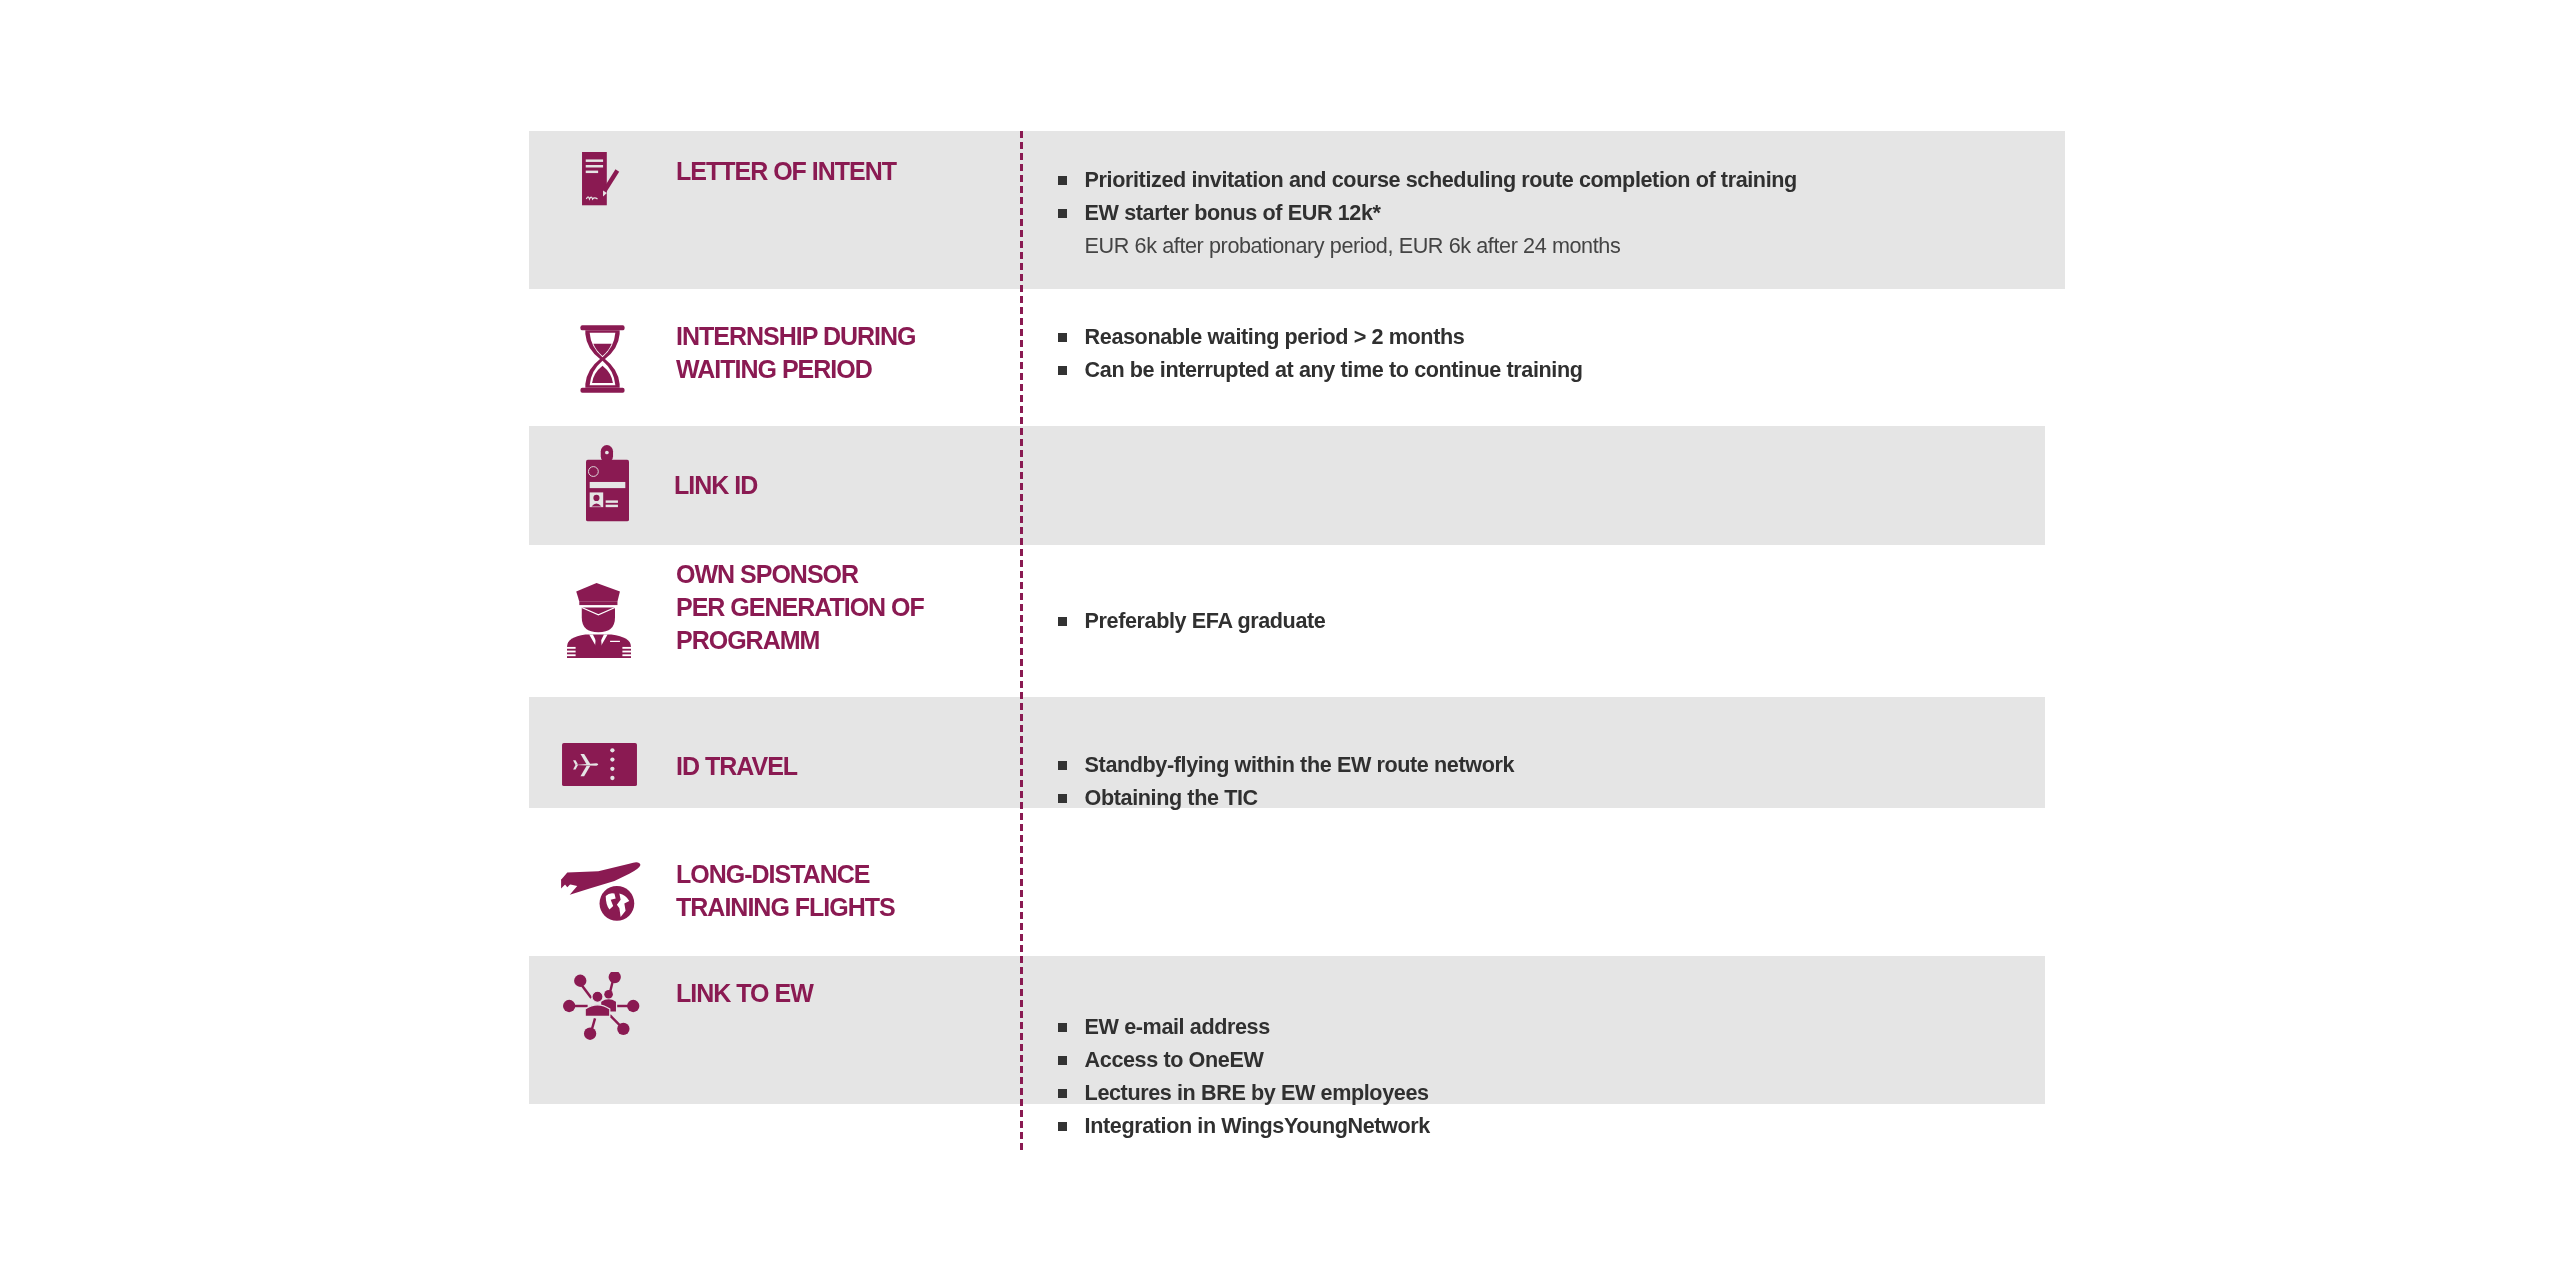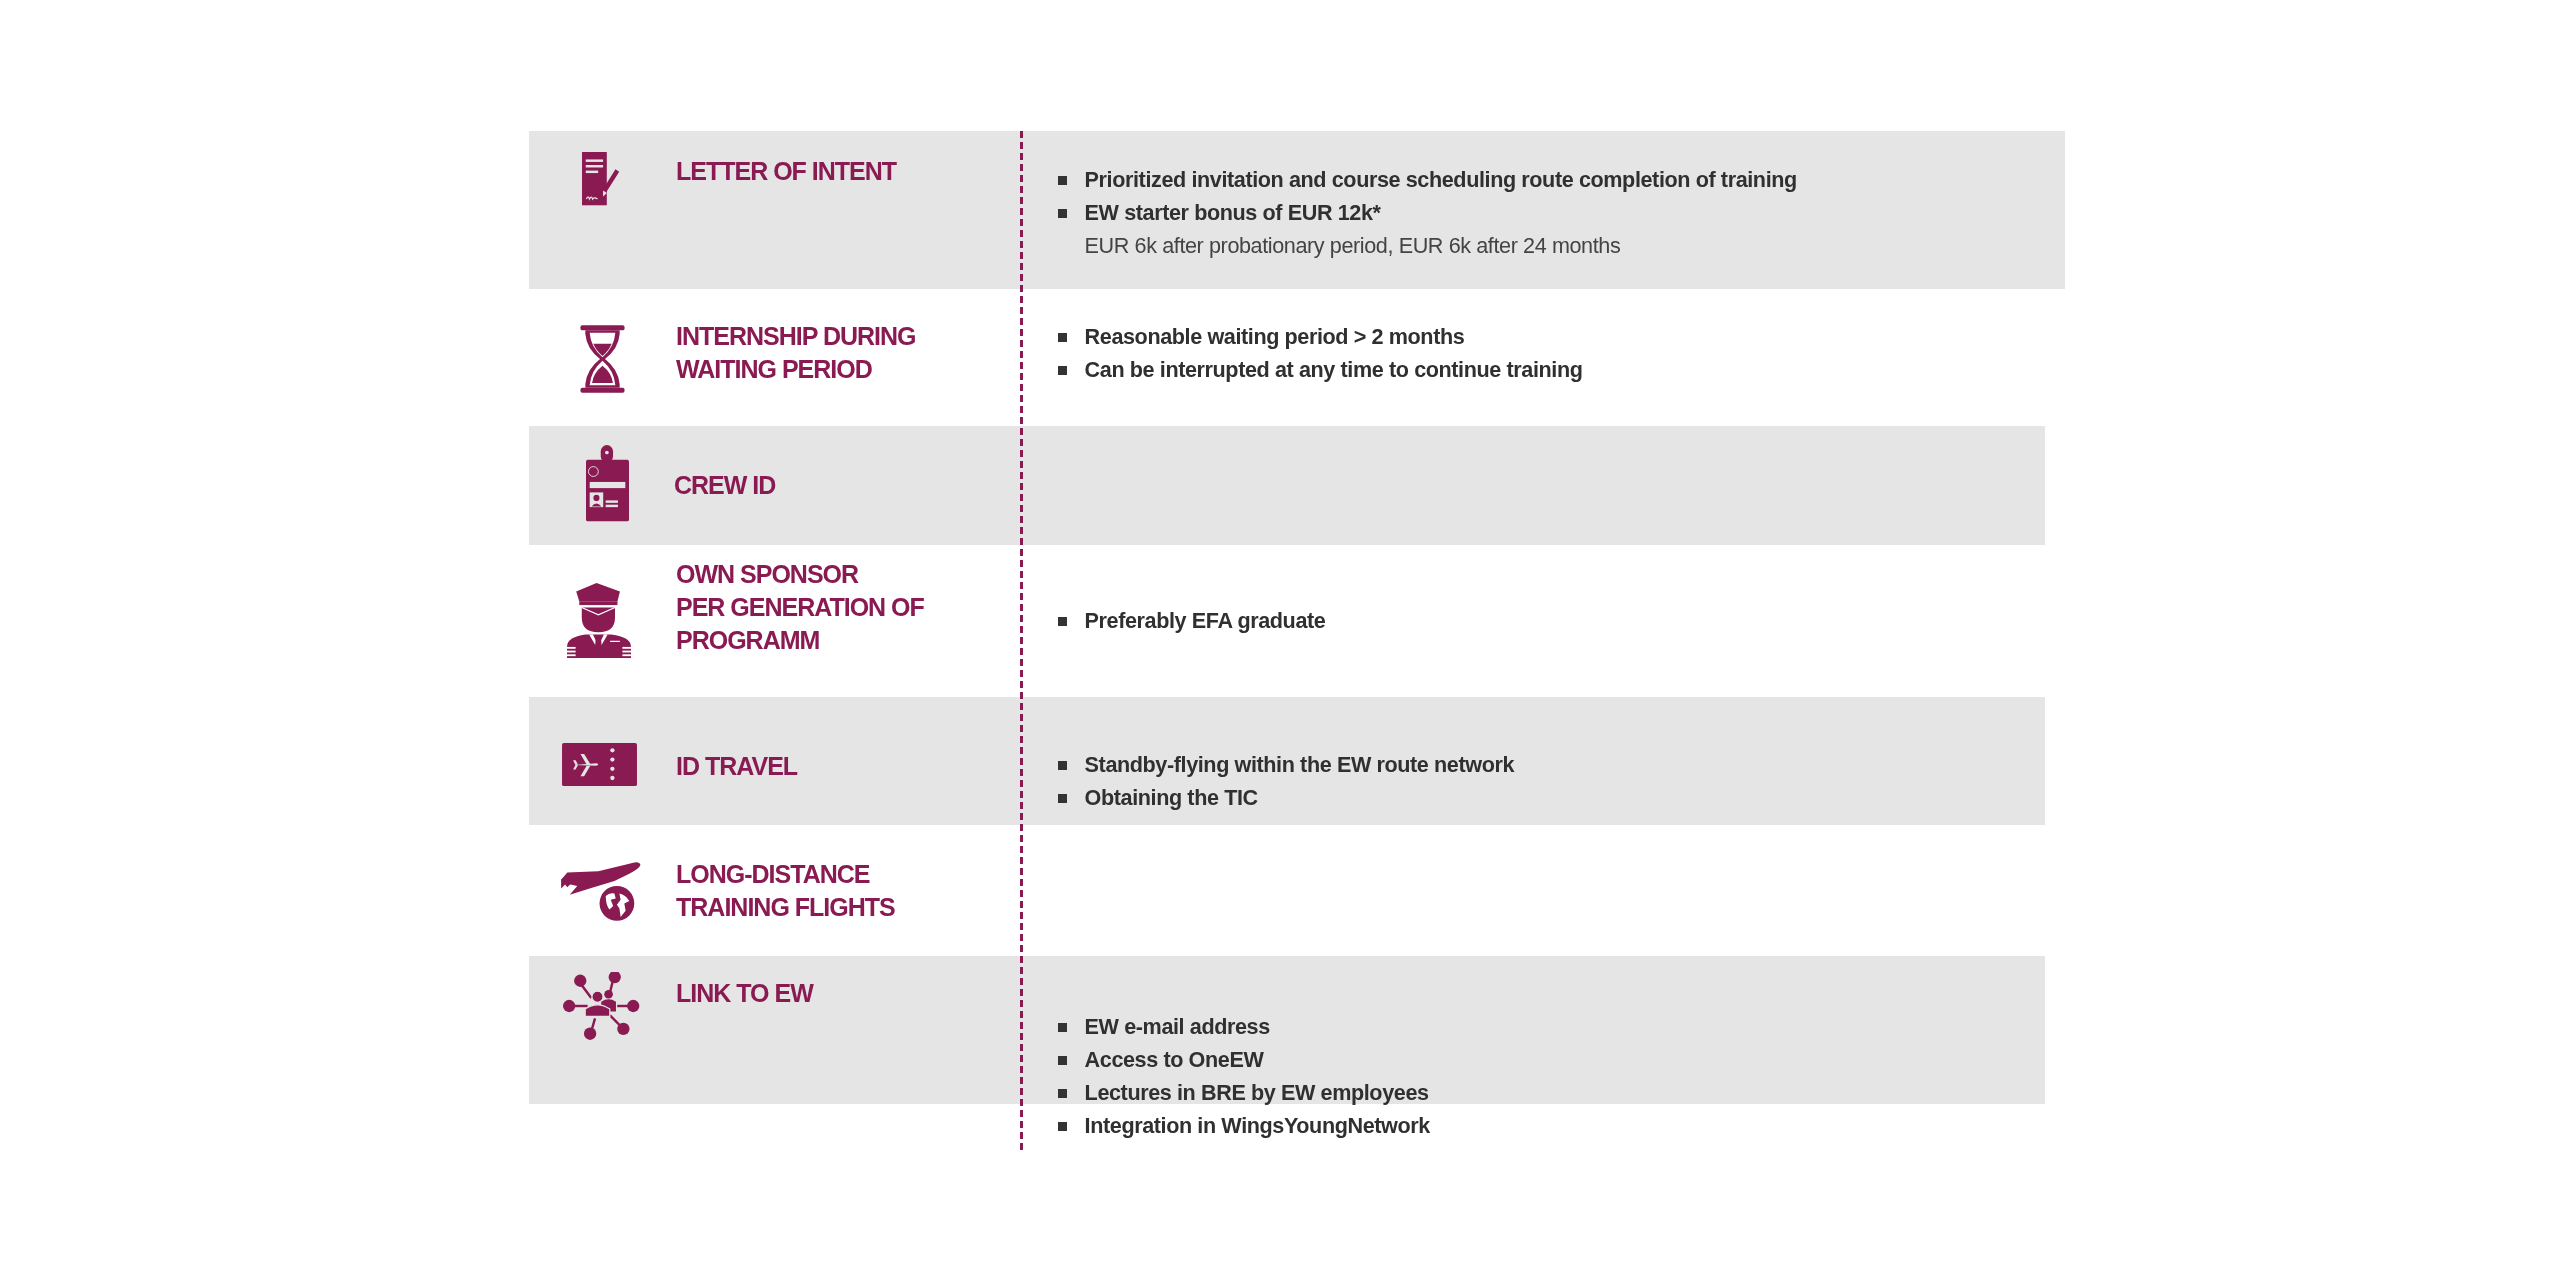--- a/index.html
+++ b/index.html
@@ -77,21 +77,21 @@
         <circle cx="12" cy="43" r="8" fill="none" stroke="#e5e5e5" stroke-width="1.5"></circle>
         <rect x="6" y="60" width="58" height="10" fill="#e5e5e5"></rect>
         <rect x="6" y="77" width="22" height="24" fill="#e5e5e5"></rect>
         <circle cx="17" cy="86" r="5" fill="#8a1a52"></circle>
         <path d="M9 100 Q17 90 25 100 Z" fill="#8a1a52"></path>
         <rect x="32" y="90" width="20" height="4" fill="#e5e5e5"></rect>
         <rect x="32" y="97" width="20" height="4" fill="#e5e5e5"></rect>
       </svg>
     </span>
     <div class="title" style="top:43px;left:145px;">
-      <div>CREW ID</div>
+      <div>LINK ID</div>
     </div>
   </div>
 
   <div class="row white" style="top:415px;height:151px;">
     <span class="icon" style="left:38px;top:32px;">
       <svg width="64" height="80" viewBox="0 0 104 130">
         <polygon points="15,22 48,8 86,22 82,38 20,38" fill="#8a1a52"></polygon>
         <rect x="20" y="38" width="62" height="6" fill="#8a1a52"></rect>
         <path d="M24 48 L78 48 L78 64 Q78 88 51 88 Q24 88 24 64 Z" fill="#8a1a52"></path>
         <path d="M24 48 L51 60 L78 48" stroke="#ffffff" stroke-width="2" fill="none"></path>
@@ -110,21 +110,21 @@
     <div class="title" style="top:12px;">
       <div>OWN SPONSOR</div>
       <div>PER GENERATION OF</div>
       <div>PROGRAMM</div>
     </div>
     <ul class="bullets" style="top:58px;">
       <li><span class="sq"></span><span>Preferably EFA graduate</span></li>
     </ul>
   </div>
 
-  <div class="row gray" style="top:566px;height:128px;">
+  <div class="row gray" style="top:566px;height:111px;">
     <span class="icon" style="left:33px;top:46px;">
       <svg width="75" height="43" viewBox="0 0 122 70">
         <rect x="0" y="0" width="122" height="70" rx="3" fill="#8a1a52"></rect>
         <path d="M20 36 L56 33 Q62 35 56 37 L20 36 Z" fill="#e5e5e5"></path>
         <polygon points="30,18 36,18 46,34 40,35" fill="#e5e5e5"></polygon>
         <polygon points="30,54 36,54 46,37 40,37" fill="#e5e5e5"></polygon>
         <polygon points="18,28 22,28 26,35 22,36" fill="#e5e5e5"></polygon>
         <polygon points="18,43 22,43 26,36 22,36" fill="#e5e5e5"></polygon>
         <circle cx="82" cy="12" r="3.5" fill="#e5e5e5"></circle>
         <circle cx="82" cy="27" r="3.5" fill="#e5e5e5"></circle>

